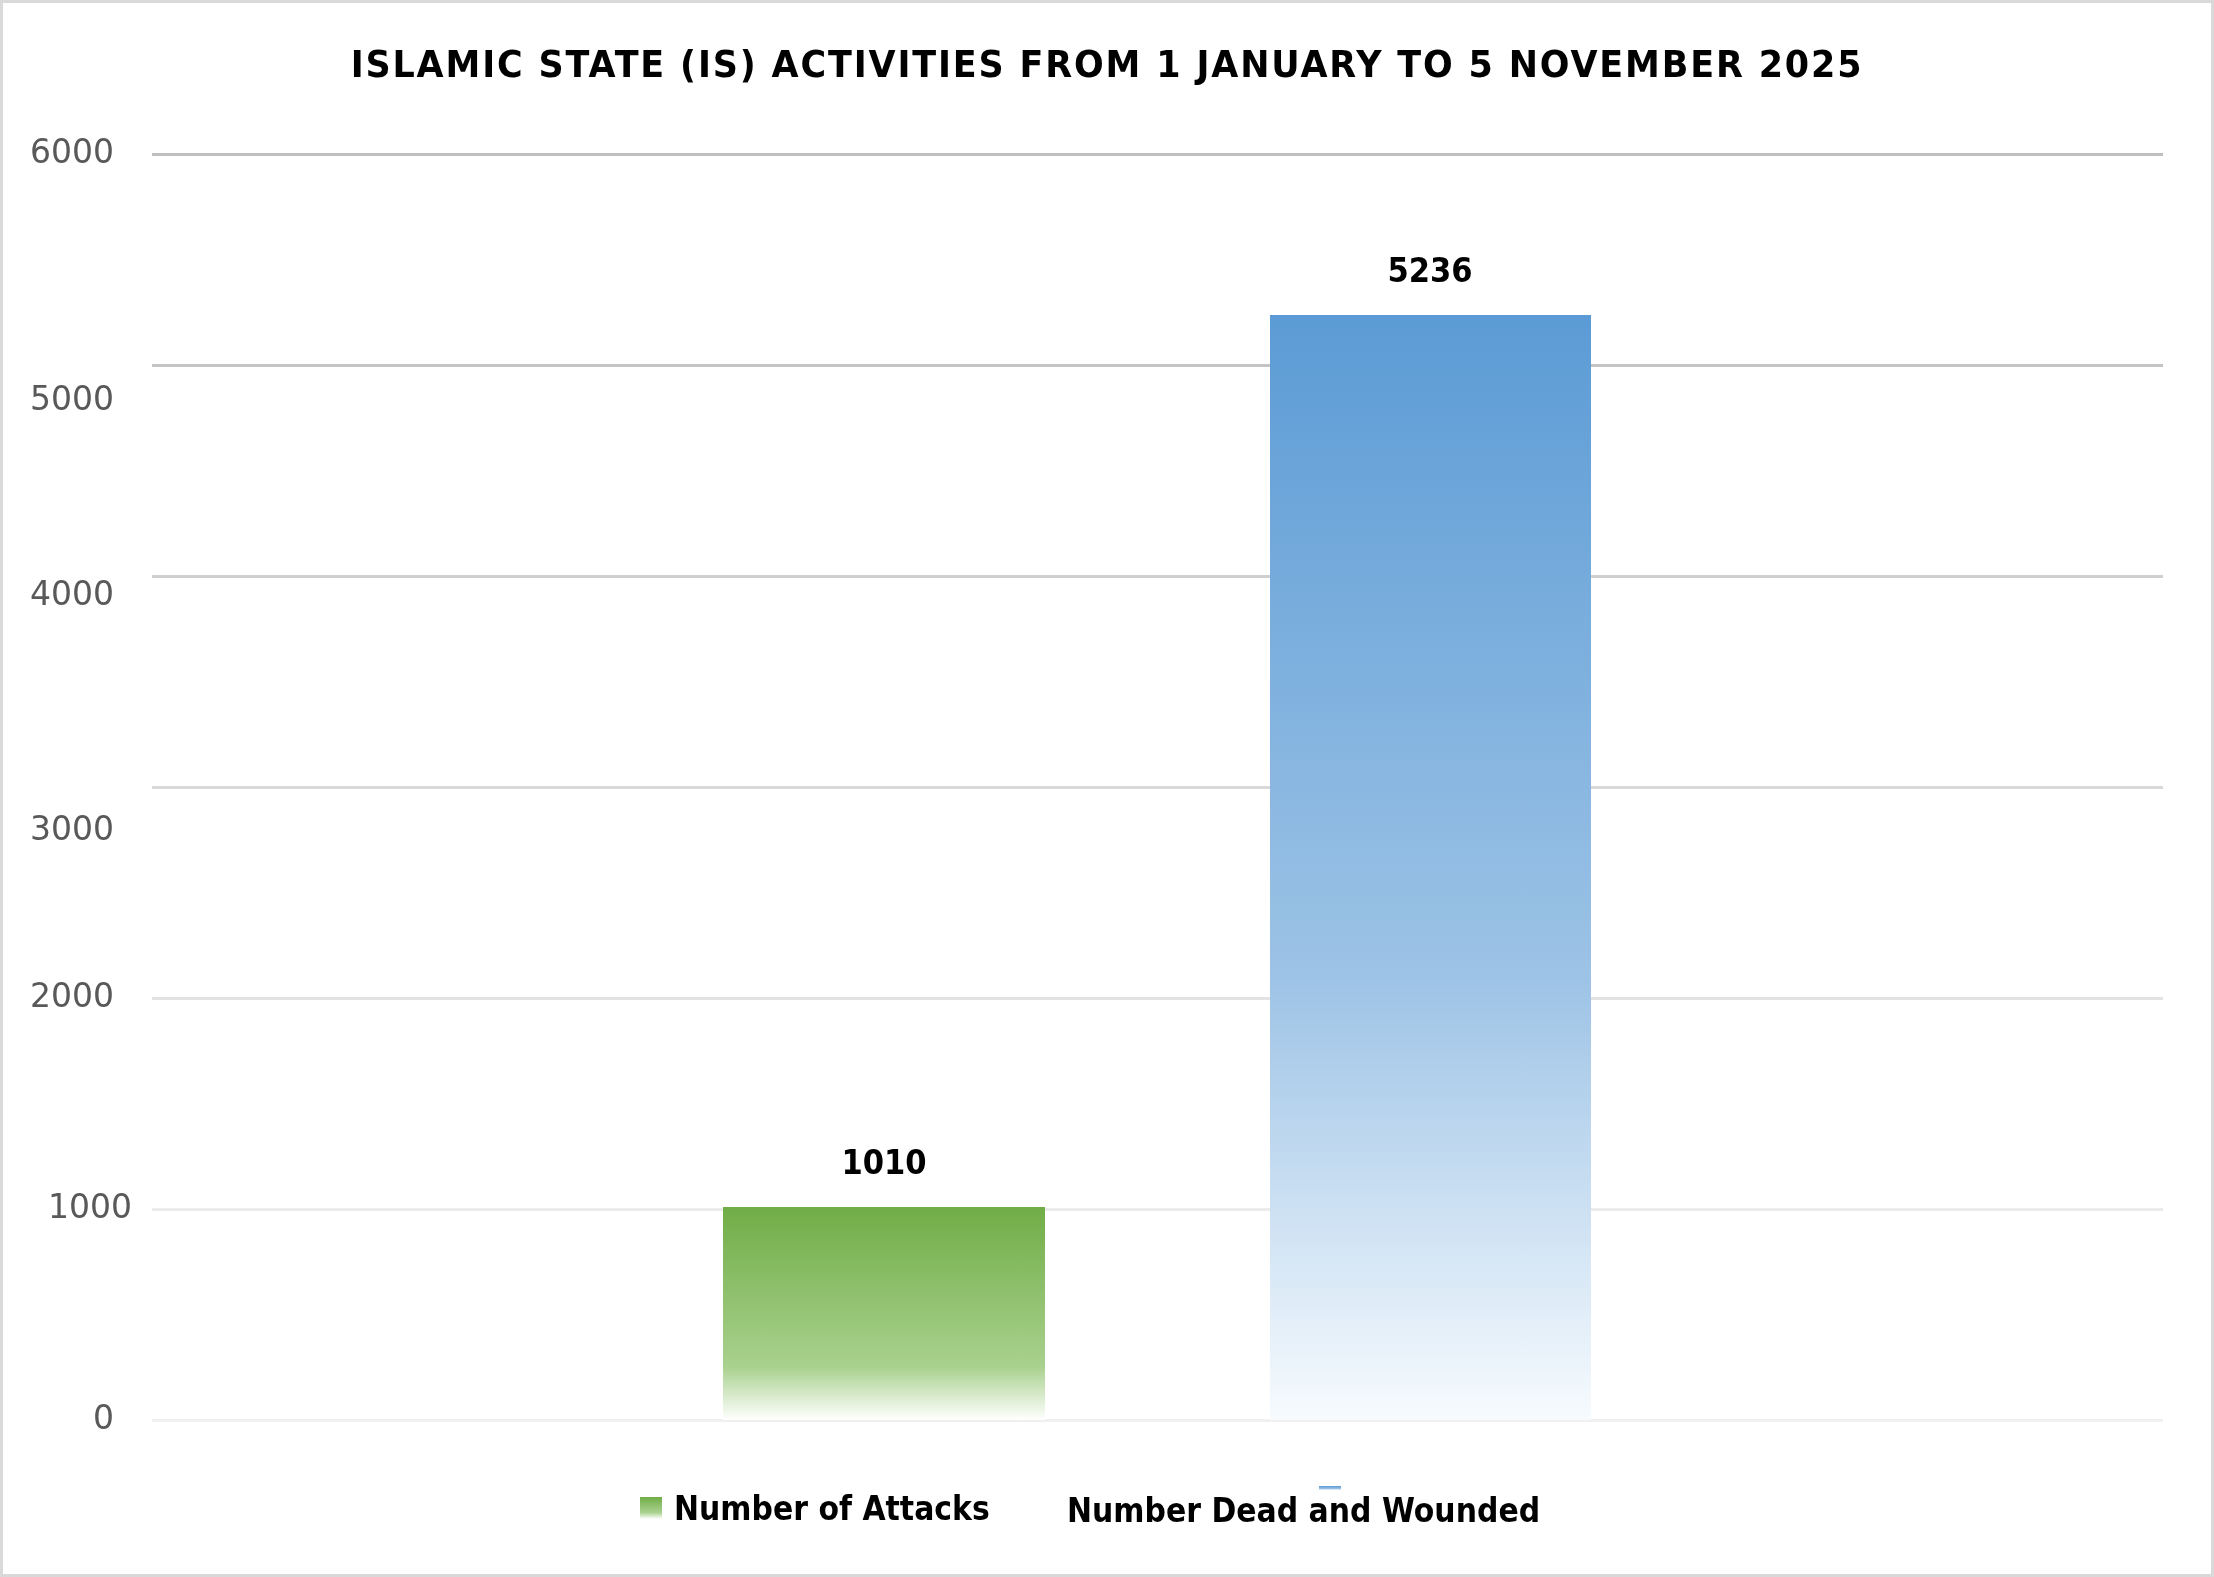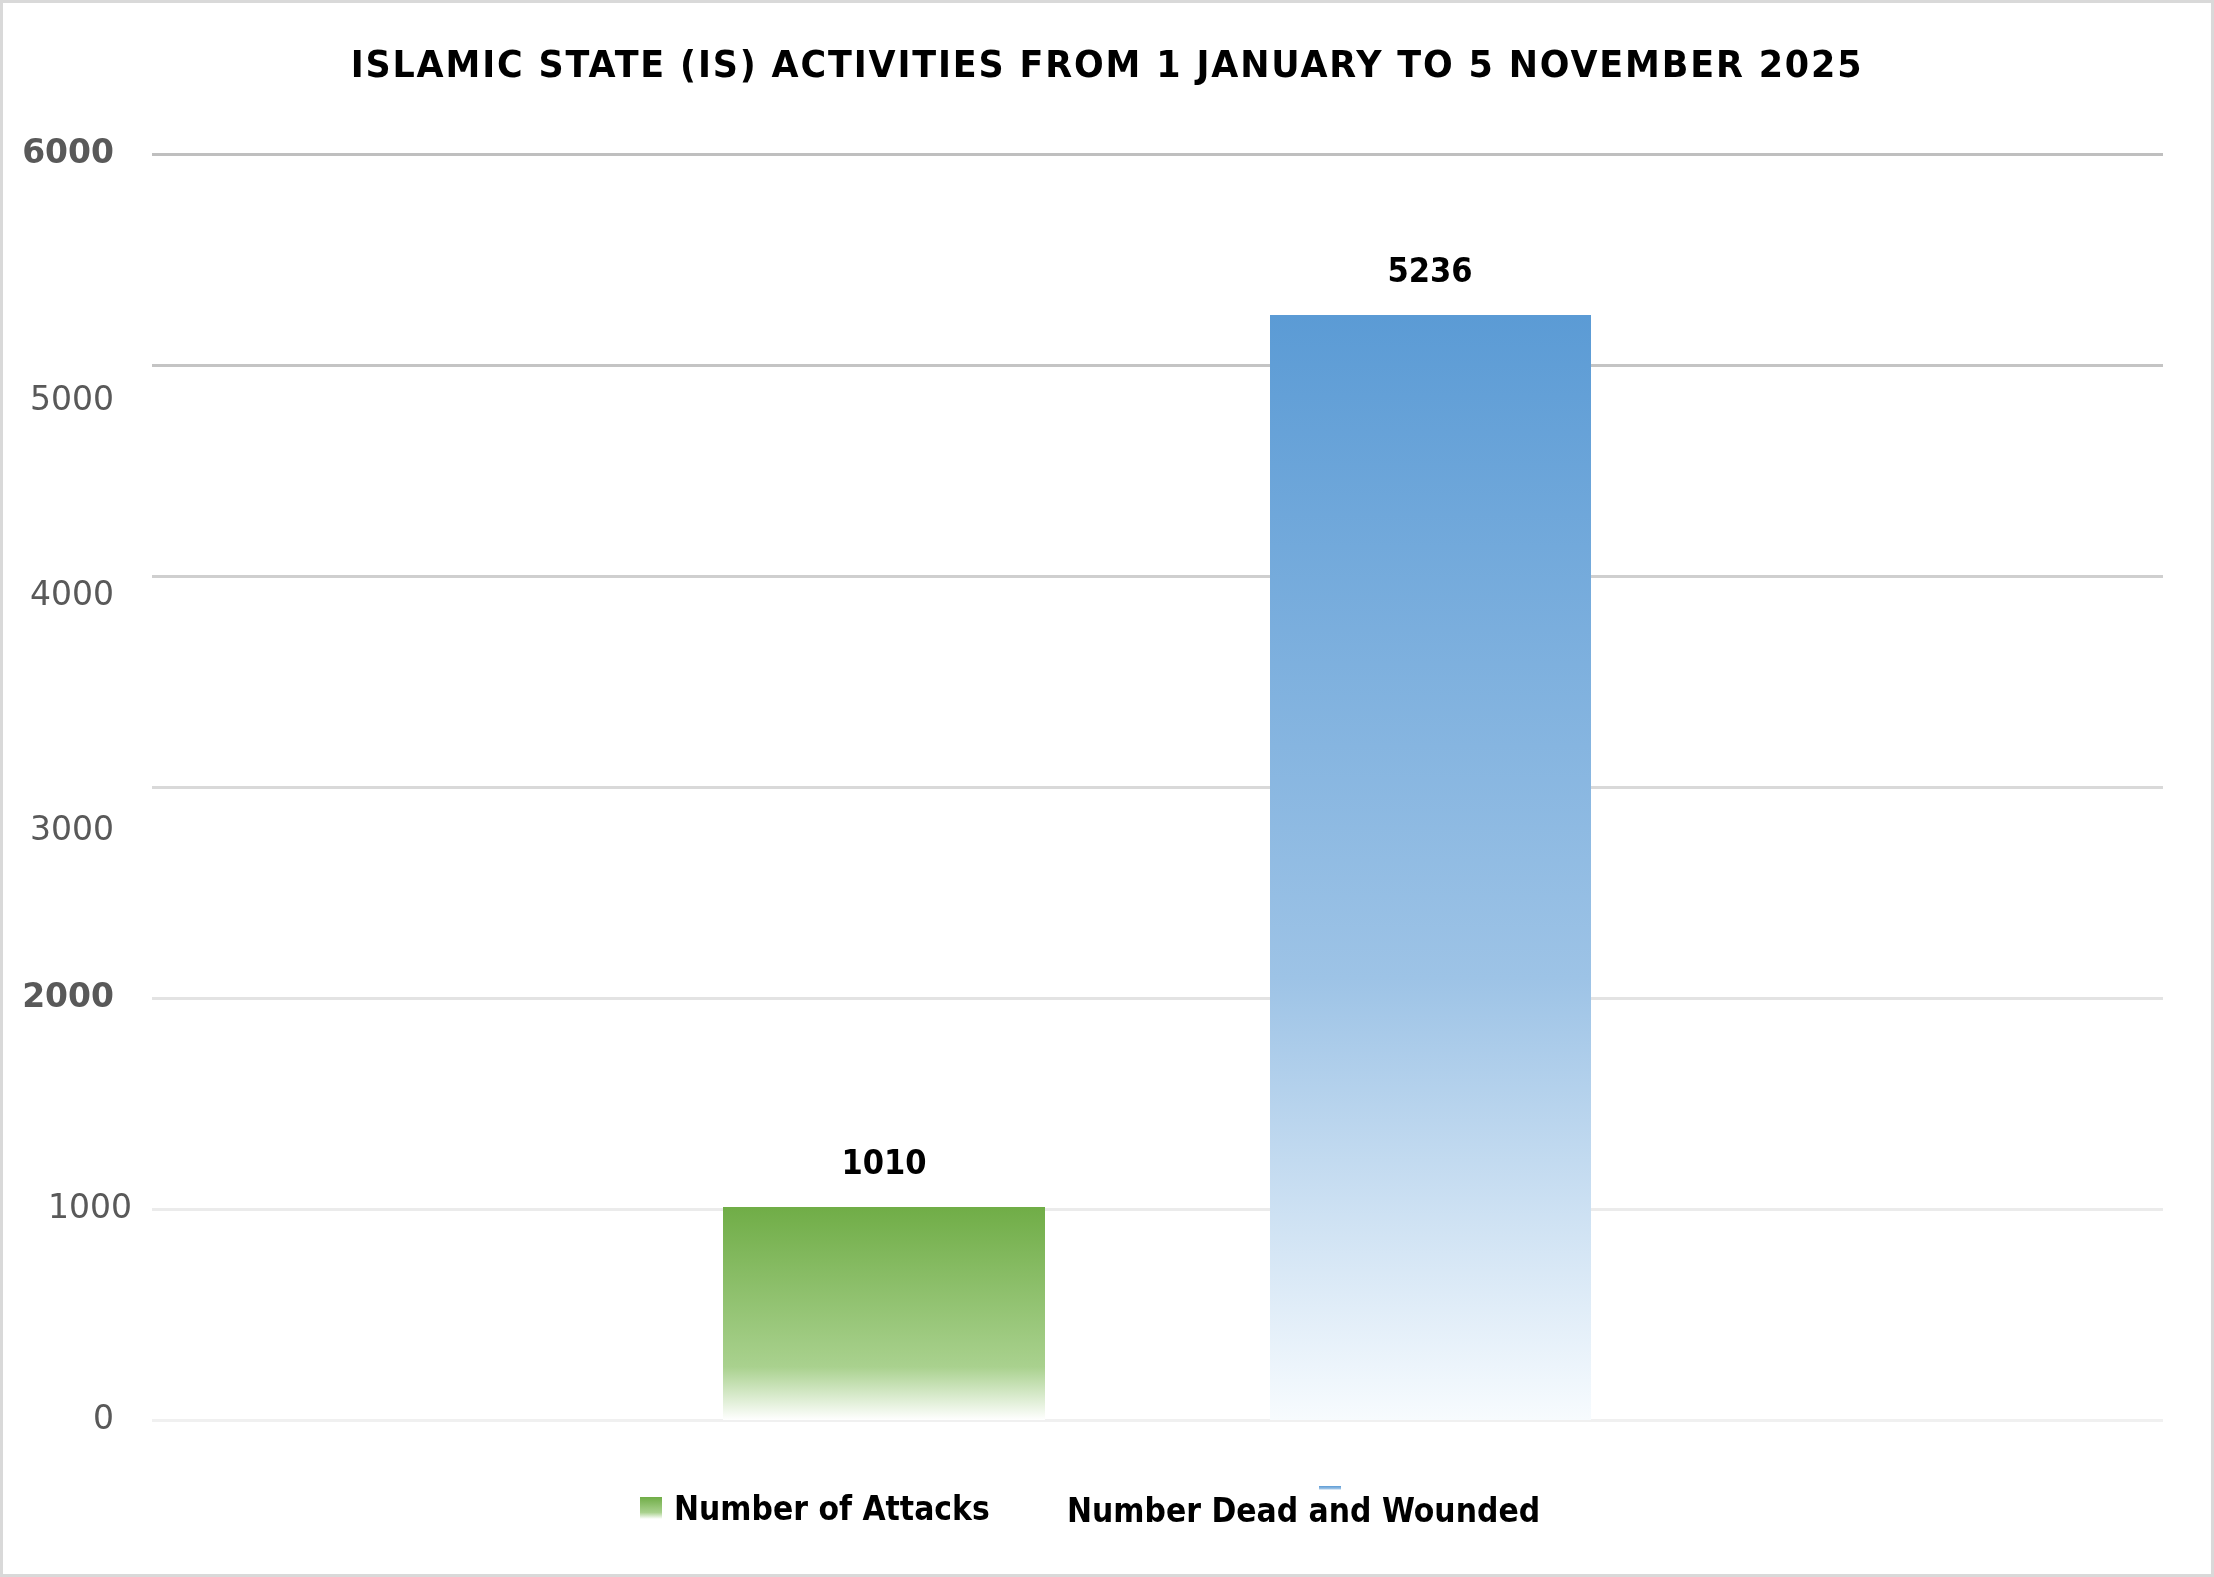--- a/index.html
+++ b/index.html
@@ -26,25 +26,25 @@
 <div class="title">ISLAMIC STATE (IS) ACTIVITIES FROM 1 JANUARY TO 5 NOVEMBER 2025</div>
 
 <div class="grid" style="top:153px;background:#bfbfbf;"></div>
 <div class="grid" style="top:364px;background:#c4c4c4;"></div>
 <div class="grid" style="top:575px;background:#cfcfcf;"></div>
 <div class="grid" style="top:786px;background:#d9d9d9;"></div>
 <div class="grid" style="top:997px;background:#e3e3e3;"></div>
 <div class="grid" style="top:1208px;background:#ebebeb;"></div>
 <div class="grid" style="top:1419px;background:#f0f0f0;"></div>
 
-<div class="ytick" style="top:132px;font-weight:bold;">6000</div>
+<div class="ytick" style="top:132px;">6000</div>
 <div class="ytick" style="top:343px;margin-top:36px;">5000</div>
 <div class="ytick" style="top:574px;text-align:right;">4000</div>
 <div class="ytick" style="top:809px;">3000</div>
-<div class="ytick" style="top:976px;font-weight:bold;">2000</div>
+<div class="ytick" style="top:976px;">2000</div>
 <div class="ytick" style="top:1187px;padding-left:18px;">1000</div>
 <div class="ytick" style="top:1398px;">0</div>
 
 <div class="bar bar-green" style="left:723px;top:1207px;width:322px;height:213px;"></div>
 <div class="bar bar-blue" style="left:1270px;top:315px;width:321px;height:1105px;"></div>
 
 <div class="dlabel" style="left:784px;top:1142px;">1010</div>
 <div class="dlabel" style="left:1330px;top:250px;">5236</div>
 
 <div class="legend" style="left:640px;justify-content:center;">

